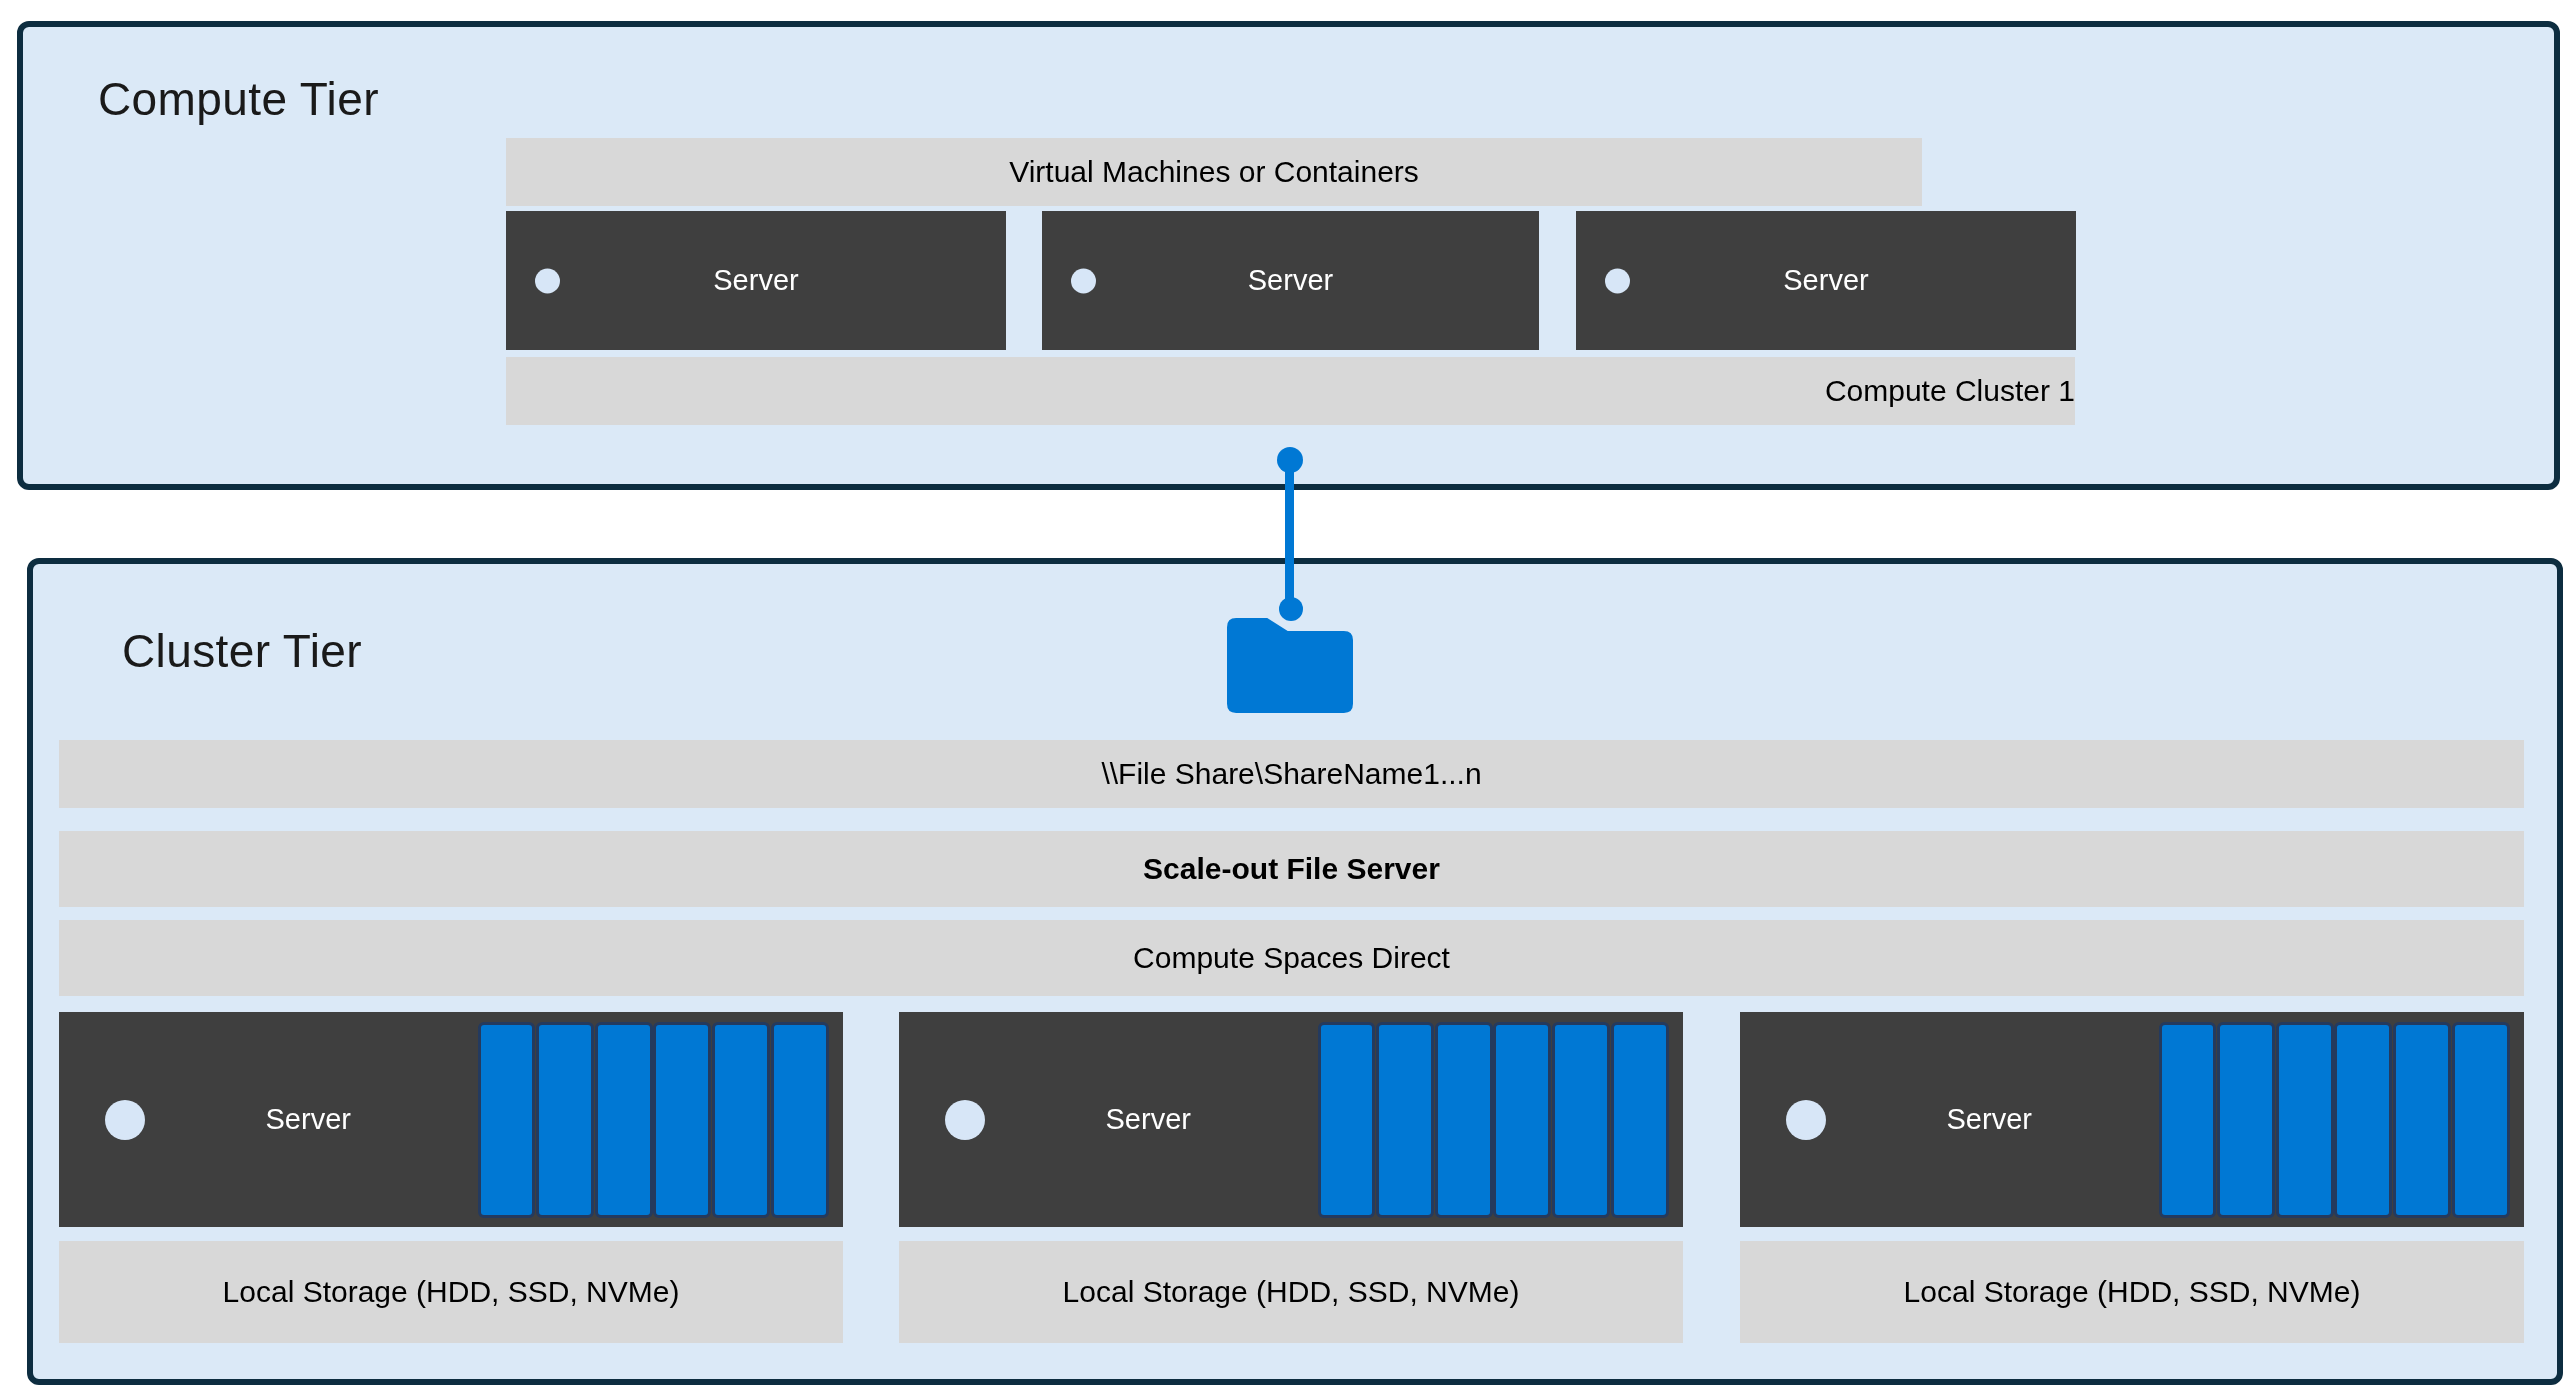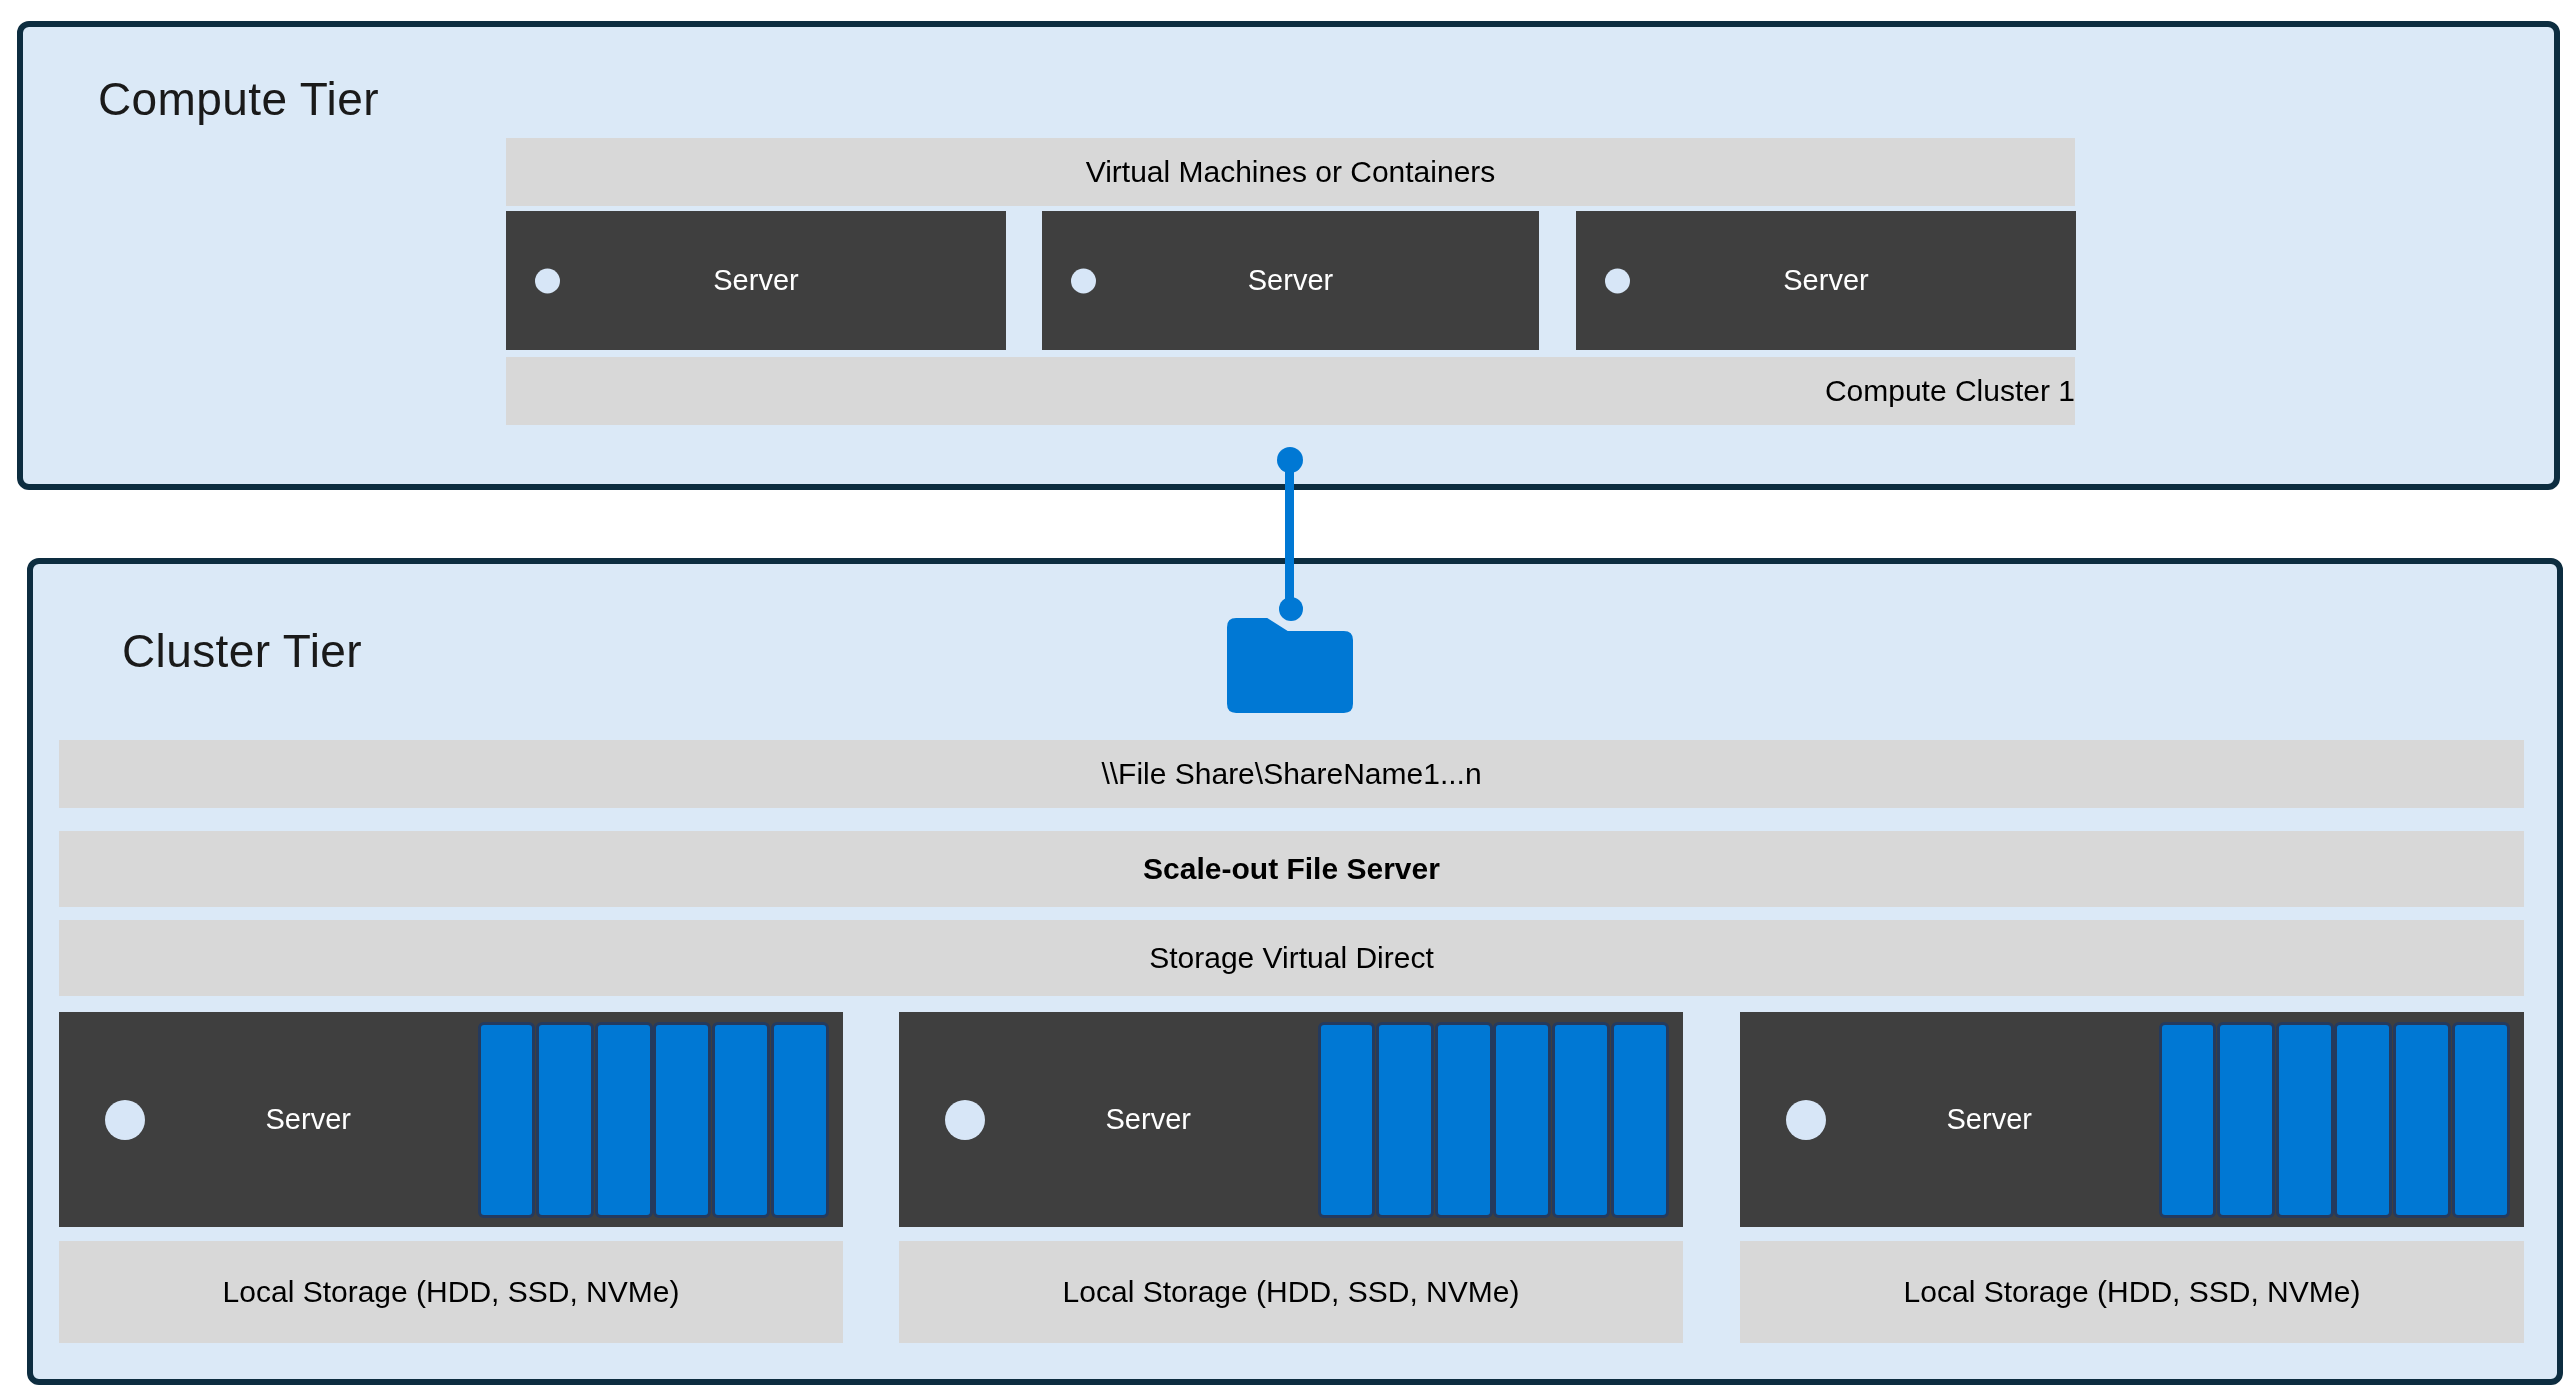--- a/index.html
+++ b/index.html
@@ -30,21 +30,21 @@
 </style>
 </head>
 <body>
 
 <div id="canvas">
 
   <div class="tier" style="left:16.7px;top:21px;width:2543px;height:469px;"></div>
 
   <div class="tier-title" style="left:98px;top:72px;">Compute Tier</div>
 
-  <div class="bar" style="left:506px;top:138px;width:1569px;height:68px;">
+  <div class="bar" style="left:506px;top:138px;width:1416px;height:68px;">
     <span>Virtual Machines or Containers</span>
   </div>
 
   <div class="server" style="left:506px;top:211px;width:500px;height:139px;">
     <span class="led"></span>
     <span class="label">Server</span>
   </div>
   <div class="server" style="left:1042px;top:211px;width:497px;height:139px;">
     <span class="led"></span>
     <span class="label">Server</span>
@@ -69,21 +69,21 @@
 
   <div class="tier-title" style="left:122px;top:624px;">Cluster Tier</div>
 
   <div class="bar" style="left:59px;top:740px;width:2465px;height:68px;">
     <span>\\File Share\ShareName1...n</span>
   </div>
   <div class="bar" style="left:59px;top:831px;width:2465px;height:76px;font-weight:bold;">
     <span>Scale-out File Server</span>
   </div>
   <div class="bar" style="left:59px;top:920px;width:2465px;height:76px;">
-    <span>Storage Virtual Direct</span>
+    <span>Compute Spaces Direct</span>
   </div>
 
   <div class="storage-server" style="left:59px;top:1012px;width:784px;height:215px;">
     <span class="led2"></span>
     <span class="label">Server</span>
     <span class="disk-group">
       <span class="disk"></span>
       <span class="disk"></span>
       <span class="disk"></span>
       <span class="disk"></span>

